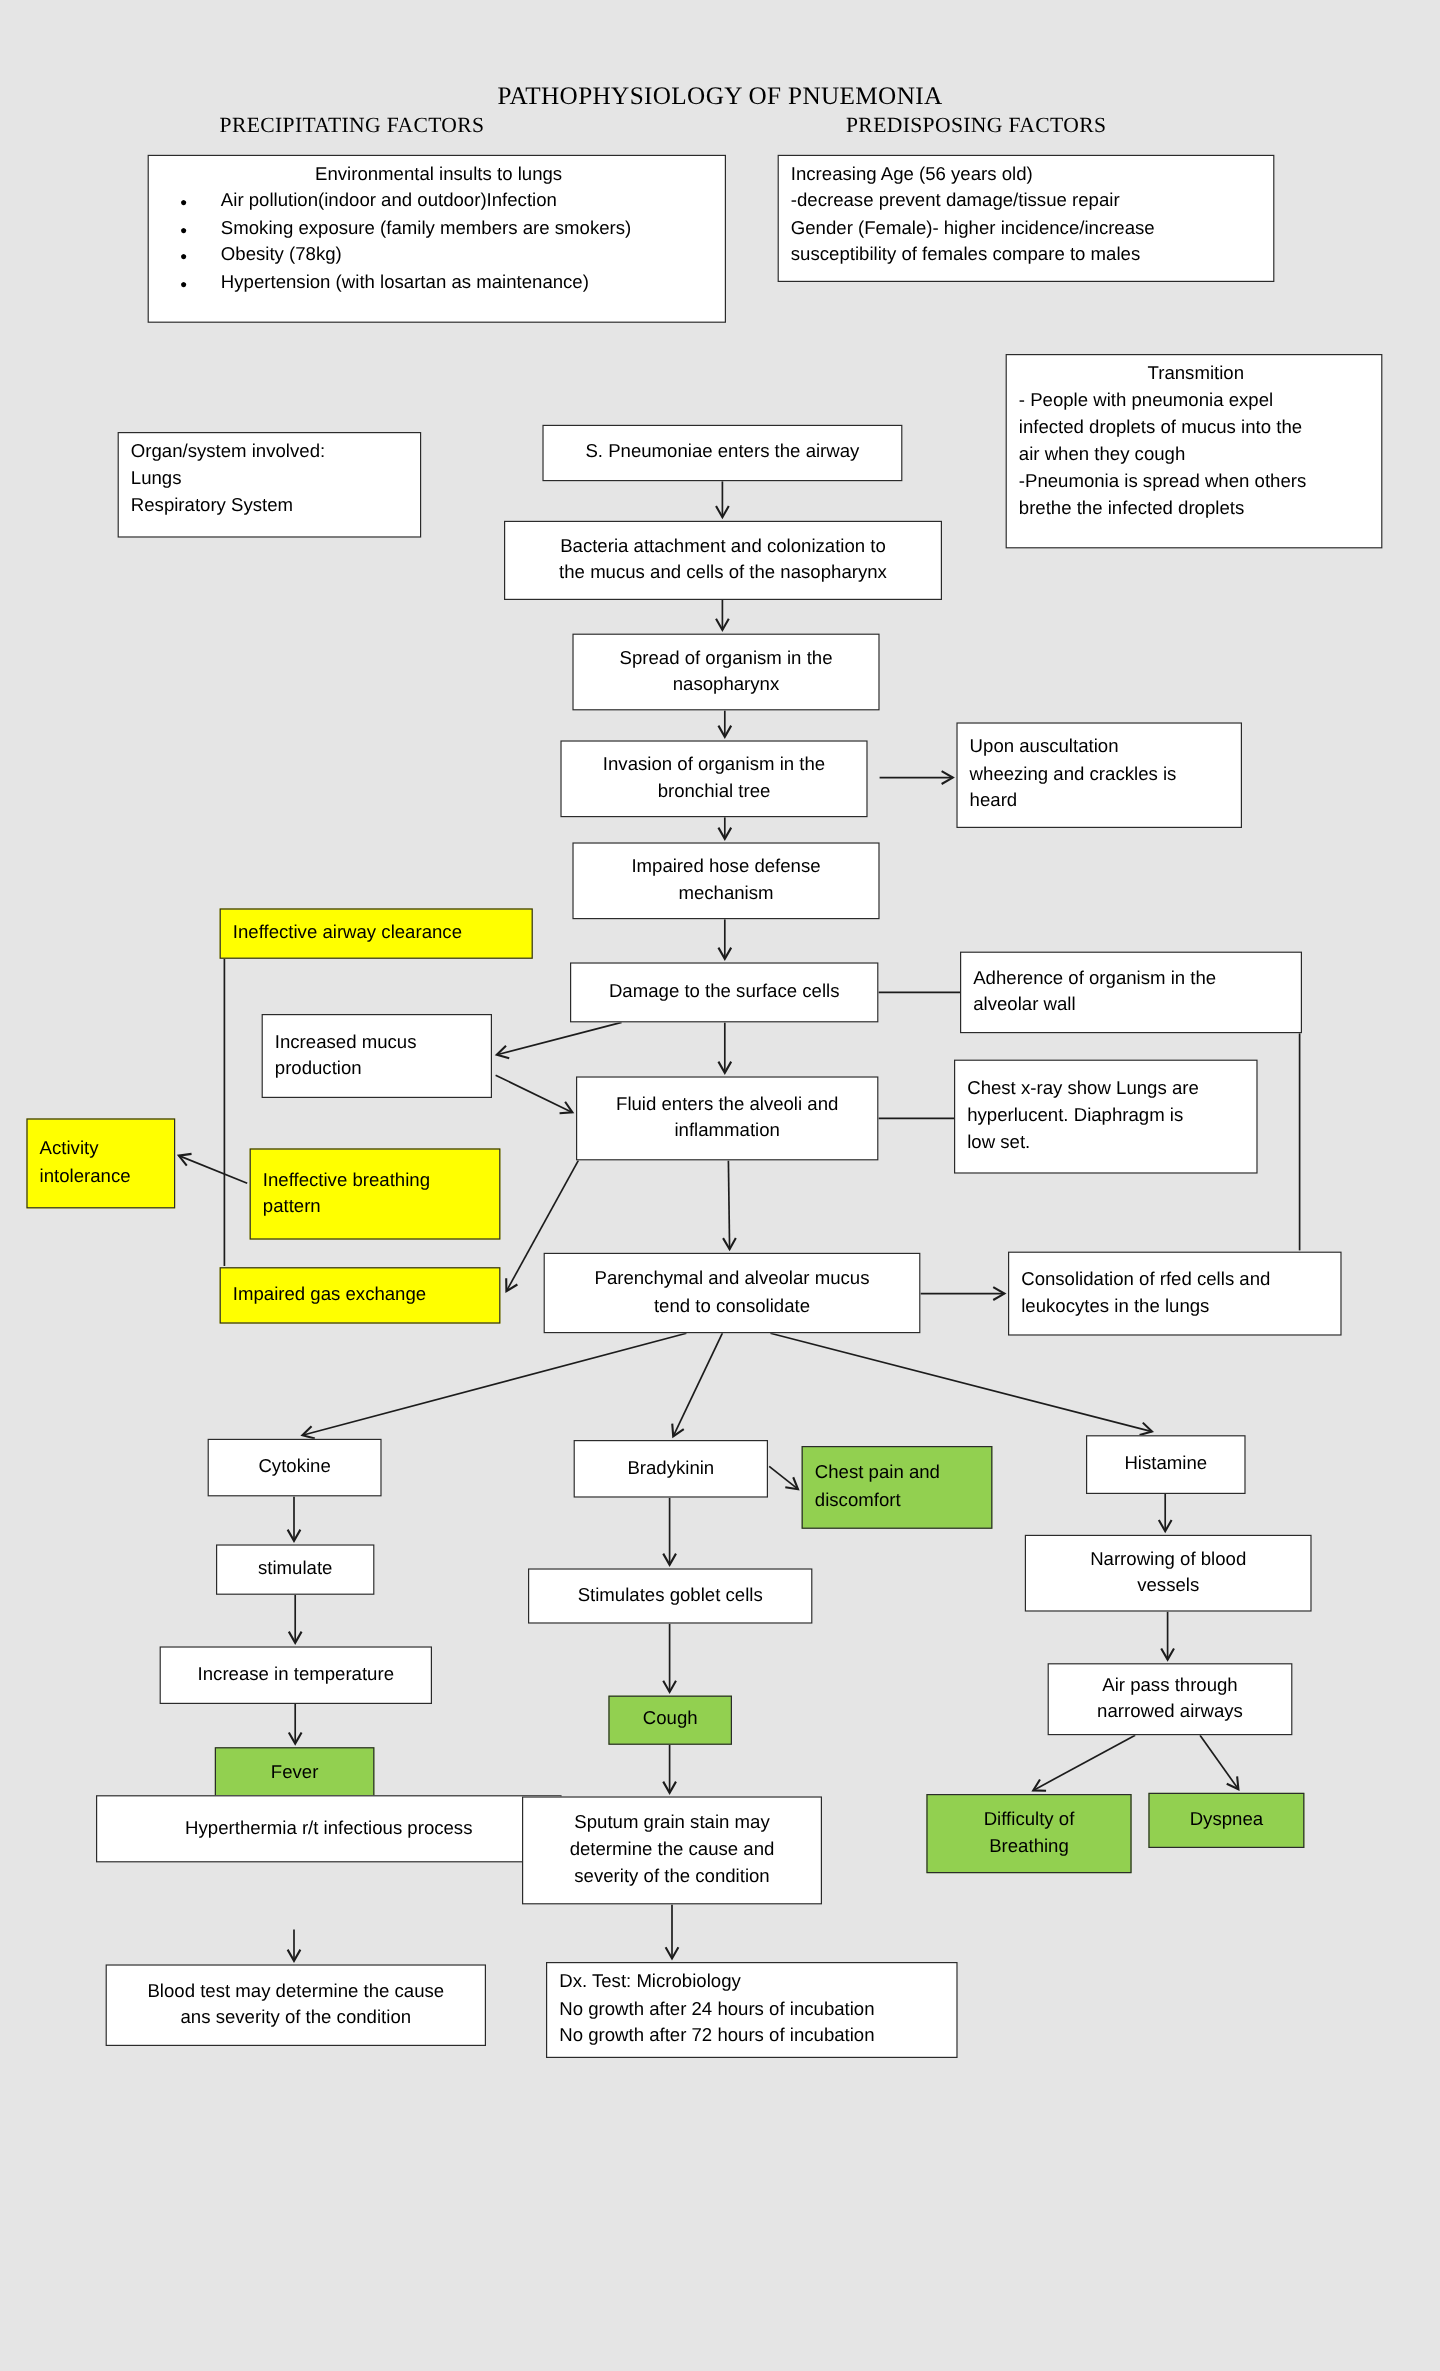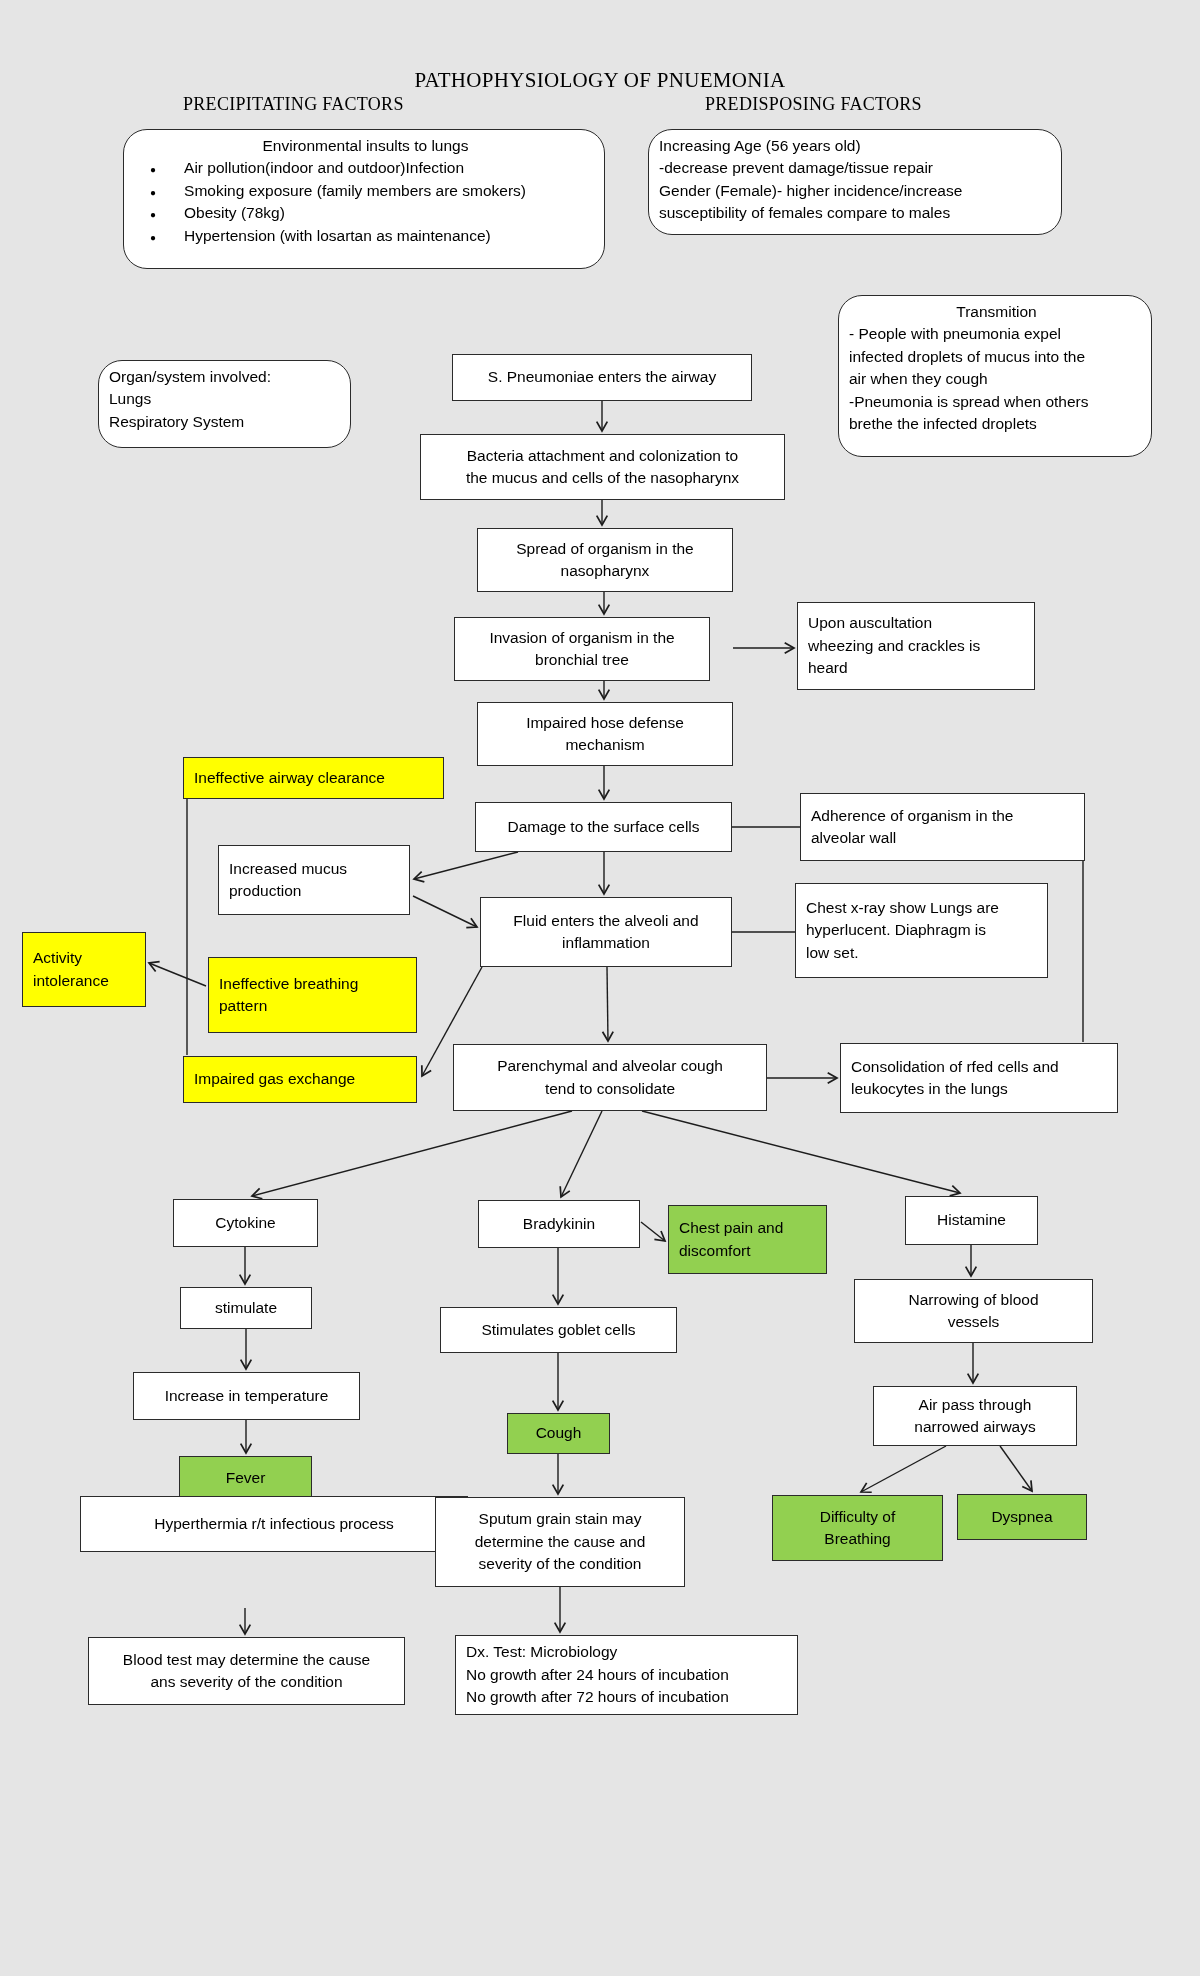--- a/index.html
+++ b/index.html
@@ -15,21 +15,21 @@
     position:absolute;top:94px;
     font-family:"Liberation Serif",serif;font-size:18px;letter-spacing:.3px;
   }
   .node{
     position:absolute;box-sizing:border-box;background:#fff;
     border:1.7px solid #2b2b2b;
     display:flex;flex-direction:column;justify-content:center;align-items:center;
     font-size:15.5px;line-height:1.45;padding:3px 7px;
   }
   .node.left{align-items:flex-start;text-align:left;padding-left:10px;}
-  .node.top{justify-content:flex-start;padding-top:5px;border-radius:24px;}
+  .node.top{justify-content:flex-start;padding-top:5px;}
   .node.yellow{background:var(--highlight-yellow,#FFFF00);}
   .node.green{background:var(--highlight-green,#92D050);}
   .ln{display:block;}
   .boxtitle{display:block;width:100%;text-align:center;}
   .brow{display:flex;align-items:baseline;width:100%;}
   .bdot{flex:0 0 auto;margin-left:16px;margin-right:28px;font-size:10px;}
   svg.wires{position:absolute;left:0;top:0;pointer-events:none;}
 </style>
 </head>
 <body>
@@ -134,21 +134,21 @@
       <span class="ln">S. Pneumoniae enters the airway</span>
     </div>
   <div class="node" style="left:420px;top:434px;width:365px;height:66px">
       <span class="ln">Bacteria attachment and colonization to</span>
       <span class="ln">the mucus and cells of the nasopharynx</span>
     </div>
   <div class="node" style="left:477px;top:528px;width:256px;height:64px">
       <span class="ln">Spread of organism in the</span>
       <span class="ln">nasopharynx</span>
     </div>
-  <div class="node" style="left:454px;top:617px;width:256px;height:64px">
+  <div class="node" style="left:467px;top:617px;width:256px;height:64px">
       <span class="ln">Invasion of organism in the</span>
       <span class="ln">bronchial tree</span>
     </div>
   <div class="node left" style="left:797px;top:602px;width:238px;height:88px">
       <span class="ln">Upon auscultation</span>
       <span class="ln">wheezing and crackles is</span>
       <span class="ln">heard</span>
     </div>
   <div class="node" style="left:477px;top:702px;width:256px;height:64px">
       <span class="ln">Impaired hose defense</span>
@@ -186,21 +186,21 @@
     </div>
   <div class="node yellow left" style="left:208px;top:957px;width:209px;height:76px">
       <span class="ln">Ineffective breathing</span>
       <span class="ln">pattern</span>
     </div>
   <div class="node yellow left" style="left:183px;top:1056px;width:234px;height:47px">
       <span class="ln">Impaired gas exchange</span>
     </div>
 
   <div class="node" style="left:453px;top:1044px;width:314px;height:67px">
-      <span class="ln">Parenchymal and alveolar cough</span>
+      <span class="ln">Parenchymal and alveolar mucus</span>
       <span class="ln">tend to consolidate</span>
     </div>
   <div class="node left" style="left:840px;top:1043px;width:278px;height:70px">
       <span class="ln">Consolidation of rfed cells and</span>
       <span class="ln">leukocytes in the lungs</span>
     </div>
 
   <div class="node" style="left:173px;top:1199px;width:145px;height:48px">
       <span class="ln">Cytokine</span>
     </div>

